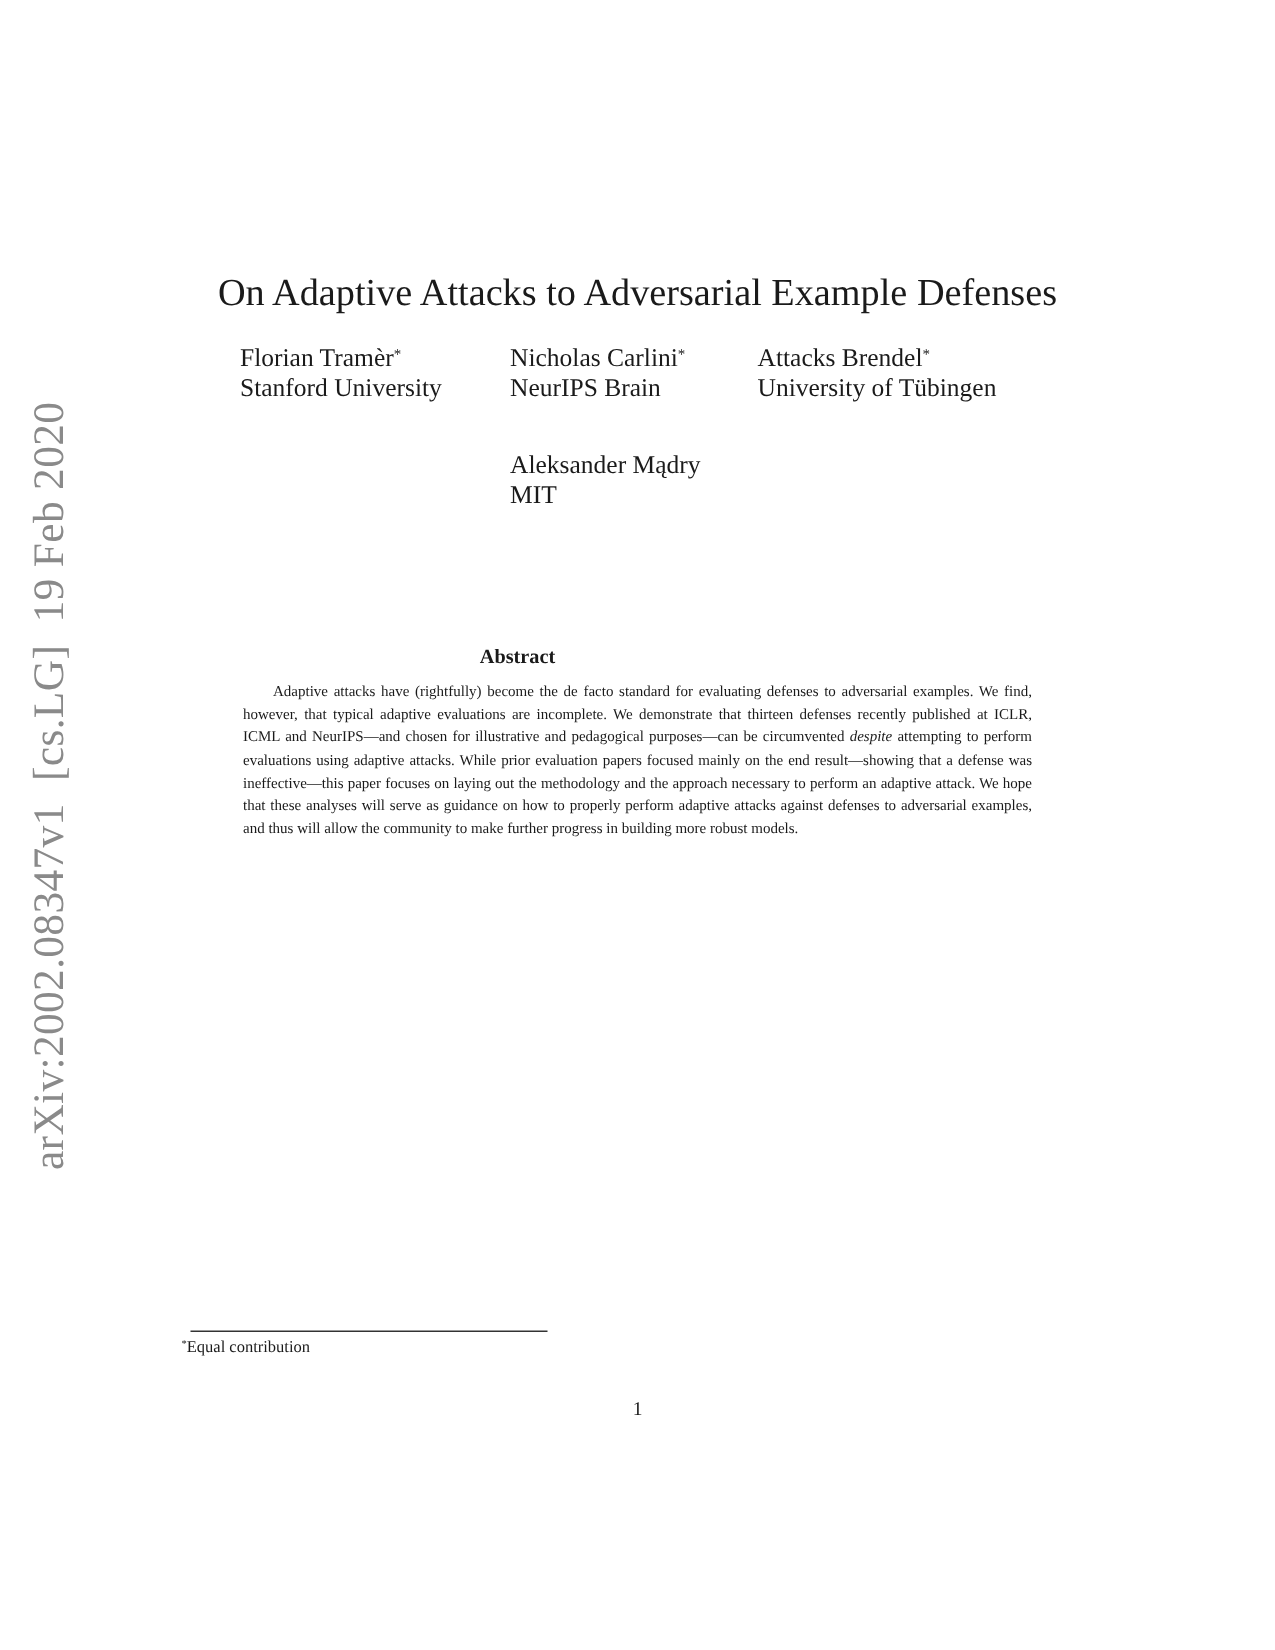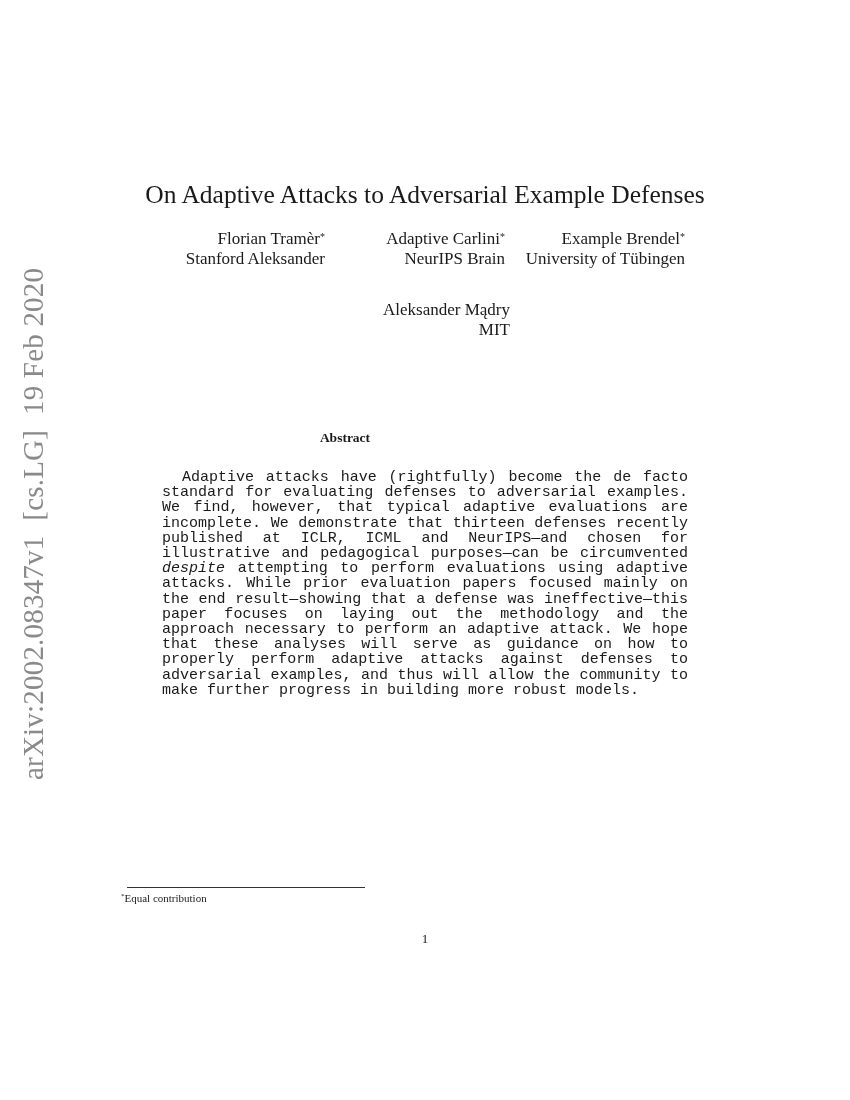--- a/index.html
+++ b/index.html
@@ -11,31 +11,31 @@
     position: absolute; left: 17px; top: 780px;
     transform-origin: 0 0; transform: rotate(-90deg);
     font-family: "Liberation Serif", serif; font-size: 29px; color: #8a8a8a;
     white-space: pre; letter-spacing: 0.2px;
   }
   .title {
     position: absolute; top: 180px; left: 0; width: 850px; text-align: center;
     font-family: "Liberation Serif", serif; font-size: 25.5px; color: #1a1a1a;
   }
   .author {
-    position: absolute; text-align: right;
+    position: absolute; text-align: left;
     font-family: "Liberation Serif", serif; font-size: 17px; line-height: 20px;
   }
   .author sup { font-size: 10px; vertical-align: top; position: relative; top: -2px; }
   .abstract-heading {
     position: absolute; top: 430px; left: 0; width: 690px; text-align: center;
     font-family: "Liberation Serif", serif; font-weight: bold; font-size: 13.5px;
   }
   .abstract-body {
-    position: absolute; top: 470px; left: 162px; width: 526px;
-    font-family: Liberation Mono, monospace; font-size: 15px; line-height: 15.2px;
+    position: absolute; top: 454px; left: 162px; width: 526px;
+    font-family: Liberation Serif, serif; font-size: 10px; line-height: 15.2px;
     text-align: justify; text-indent: 20px; hyphens: auto;
   }
   .abstract-body em { font-style: italic; }
   .footnote-rule {
     position: absolute; top: 887px; left: 127px; width: 238px; height: 1px; background: #333;
   }
   .footnote {
     position: absolute; top: 892px; left: 121px;
     font-family: "Liberation Serif", serif; font-size: 11px;
   }
@@ -47,28 +47,28 @@
 </style>
 </head>
 <body>
 
 <div class="sidebar-stamp">arXiv:2002.08347v1  [cs.LG]  19 Feb 2020</div>
 
 <div class="title">On Adaptive Attacks to Adversarial Example Defenses</div>
 
 <div class="author" style="top:229px; left:160px; width:165px;">
   <div><span>Florian Tramèr</span><sup>*</sup></div>
-  <div>Stanford Aleksander</div>
+  <div>Stanford University</div>
 </div>
 <div class="author" style="top:229px; left:340px; width:165px;">
-  <div><span>Adaptive Carlini</span><sup>*</sup></div>
+  <div><span>Nicholas Carlini</span><sup>*</sup></div>
   <div>NeurIPS Brain</div>
 </div>
 <div class="author" style="top:229px; left:505px; width:180px;">
-  <div><span>Example Brendel</span><sup>*</sup></div>
+  <div><span>Attacks Brendel</span><sup>*</sup></div>
   <div>University of Tübingen</div>
 </div>
 <div class="author" style="top:277px; left:340px; width:170px;margin-top:23px;">
   <div><span>Aleksander Mądry</span></div>
   <div>MIT</div>
 </div>
 
 <div class="abstract-heading">Abstract</div>
 <div class="abstract-body"><span>Adaptive attacks have (rightfully) become the de facto standard for evaluating defenses to adversarial examples. We find, however, that typical adaptive evaluations are incomplete. We demonstrate that thirteen defenses recently published at ICLR, ICML and NeurIPS—and chosen for illustrative and pedagogical purposes—can be circumvented </span><em>despite</em><span> attempting to perform evaluations using adaptive attacks. While prior evaluation papers focused mainly on the end result—showing that a defense was ineffective—this paper focuses on laying out the methodology and the approach necessary to perform an adaptive attack. We hope that these analyses will serve as guidance on how to properly perform adaptive attacks against defenses to adversarial examples, and thus will allow the community to make further progress in building more robust models.</span></div>
 

